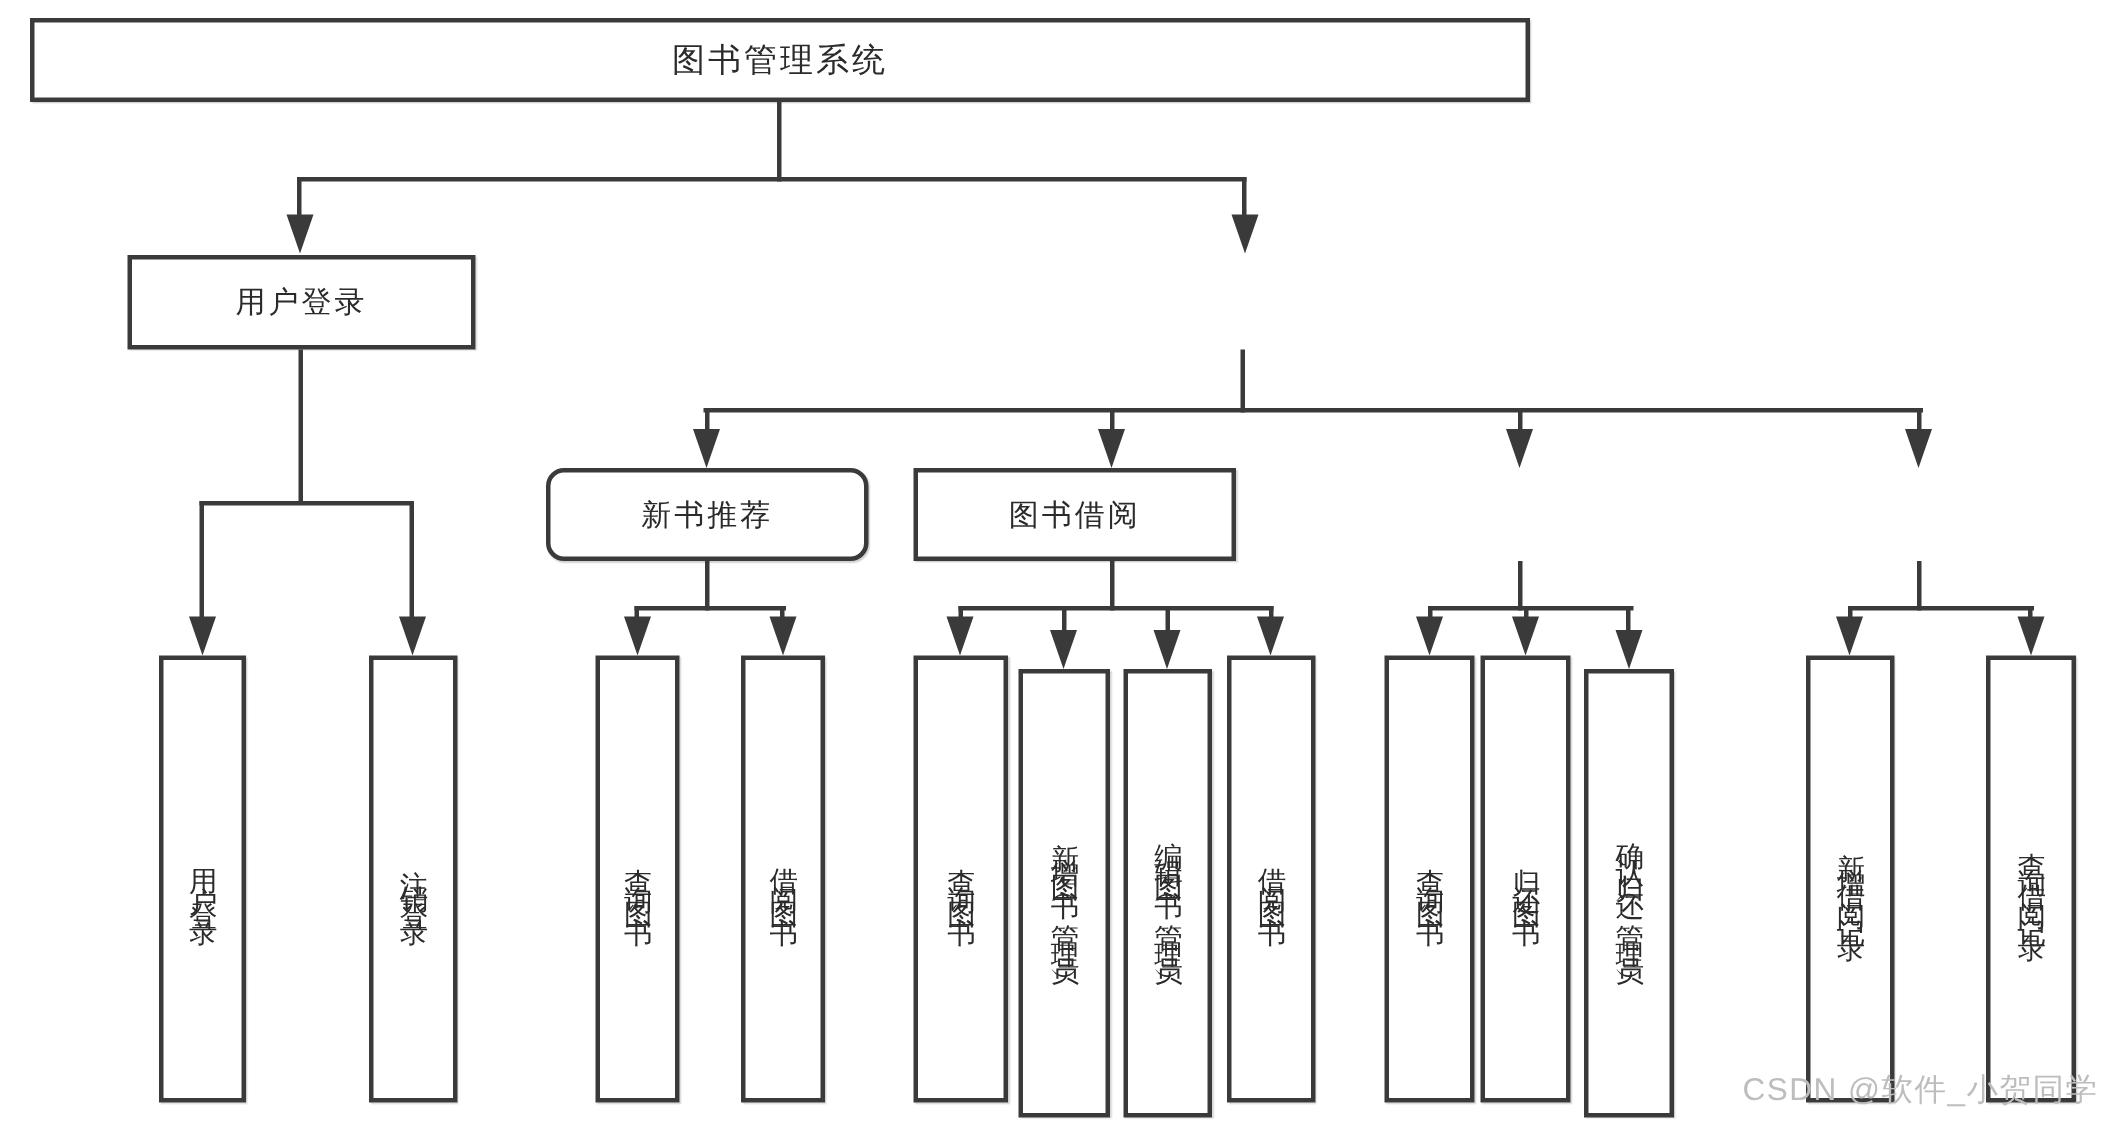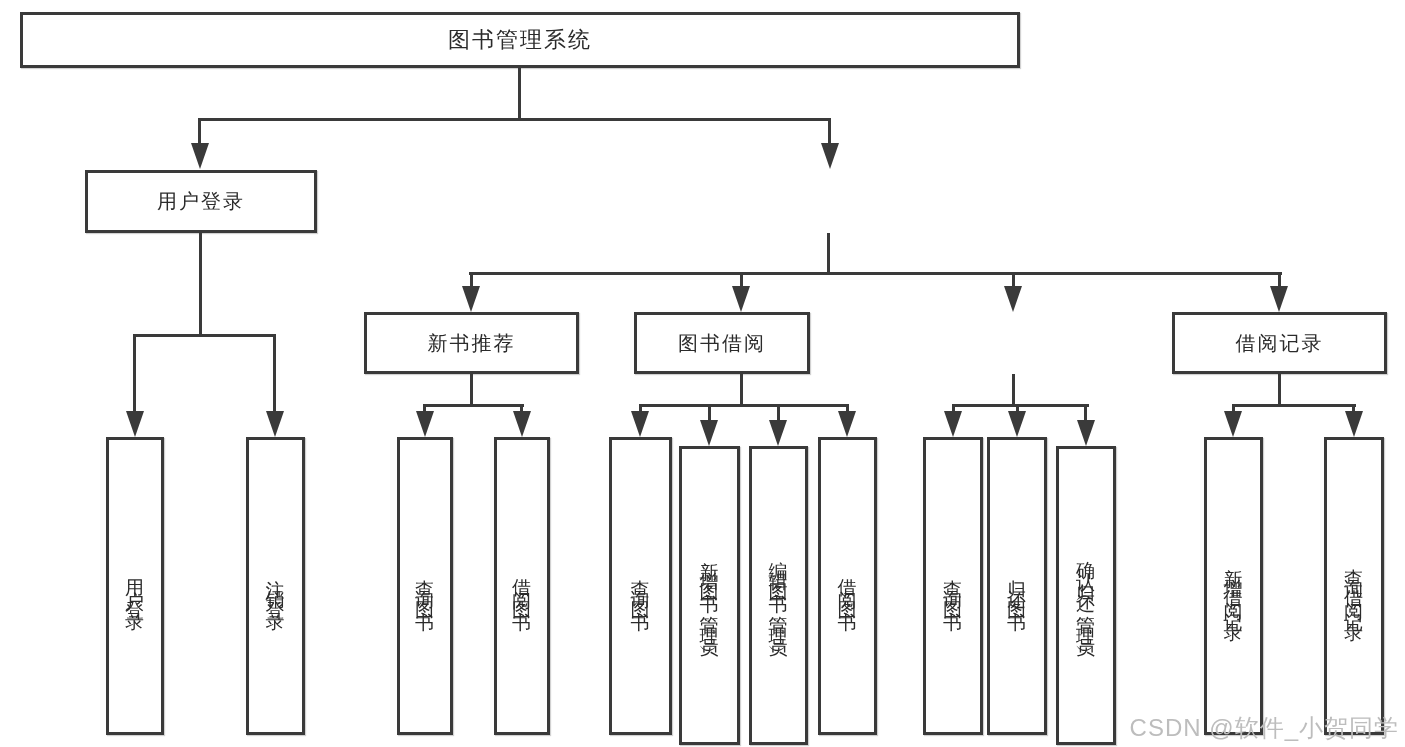--- a/index.html
+++ b/index.html
@@ -32,21 +32,21 @@
   .arrow{
     position:absolute;
     width:0;height:0;
     border-left:9px solid transparent;
     border-right:9px solid transparent;
     border-top:26px solid #3a3a3a;
   }
   .watermark{
     position:absolute;
     top:712px;right:6px;
-    font-size:24px;
+    font-size:21px;
     color:#bdbdbd;
     letter-spacing:1px;
     white-space:nowrap;
   }
 </style>
 </head>
 <body>
 
 <div id="canvas">
 
@@ -76,28 +76,25 @@
   <div class="hline" style="left:469px;top:272px;width:813px;height:3px;"></div>
   <div class="vline" style="left:470px;top:272px;width:3px;height:16px;"></div>
   <div class="arrow" style="left:462px;top:286px;"></div>
   <div class="vline" style="left:740px;top:272px;width:3px;height:16px;"></div>
   <div class="arrow" style="left:732px;top:286px;"></div>
   <div class="vline" style="left:1012px;top:272px;width:3px;height:16px;"></div>
   <div class="arrow" style="left:1004px;top:286px;"></div>
   <div class="vline" style="left:1278px;top:272px;width:3px;height:16px;"></div>
   <div class="arrow" style="left:1270px;top:286px;"></div>
 
-  <div class="box" style="left:364px;top:312px;width:215px;height:62px;">
+  <div class="box" style="left:364px;top:312px;width:215px;height:62px;border-radius:12px;">
     <span class="htext">新书推荐</span>
   </div>
-  <div class="box" style="left:634px;top:312px;width:176px;height:62px;">
+  <div class="box" style="left:609px;top:312px;width:215px;height:62px;">
     <span class="htext">图书借阅</span>
-  </div>
-  <div class="box" style="left:1172px;top:312px;width:215px;height:62px;">
-    <span class="htext">借阅记录</span>
   </div>
 
   <div class="vline" style="left:470px;top:374px;width:3px;height:33px;"></div>
   <div class="hline" style="left:423px;top:404px;width:101px;height:3px;"></div>
   <div class="vline" style="left:423px;top:404px;width:3px;height:11px;"></div>
   <div class="arrow" style="left:416px;top:411px;"></div>
   <div class="vline" style="left:520px;top:404px;width:3px;height:11px;"></div>
   <div class="arrow" style="left:513px;top:411px;"></div>
 
   <div class="vline" style="left:740px;top:374px;width:3px;height:33px;"></div>

